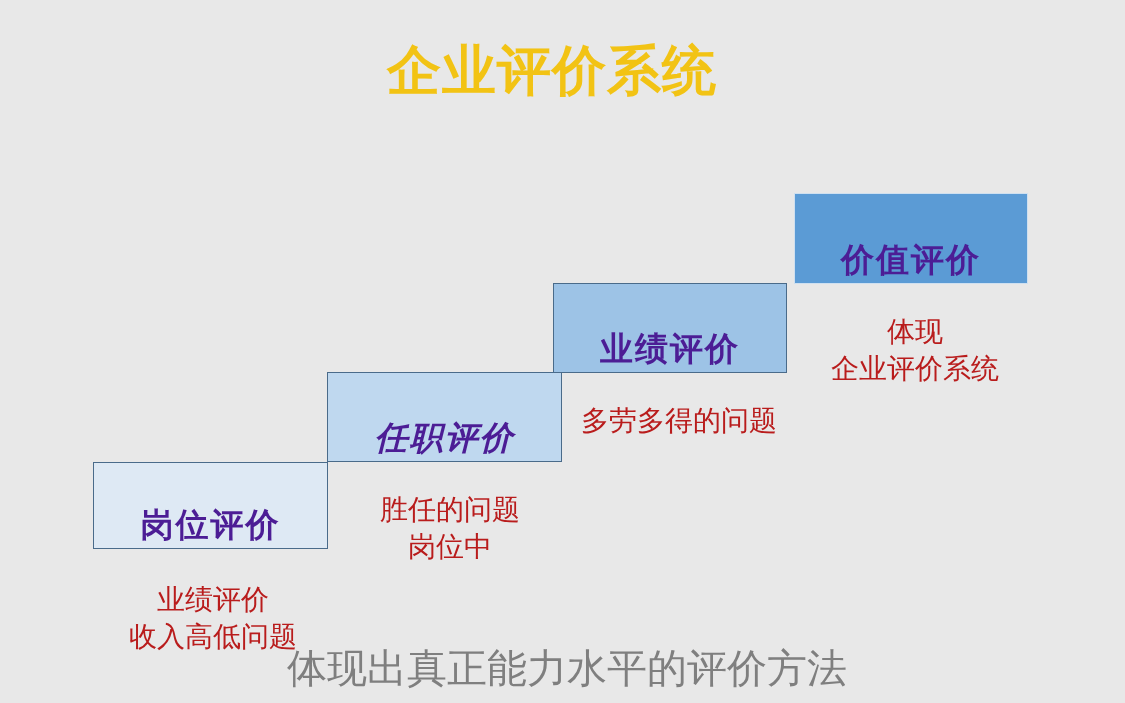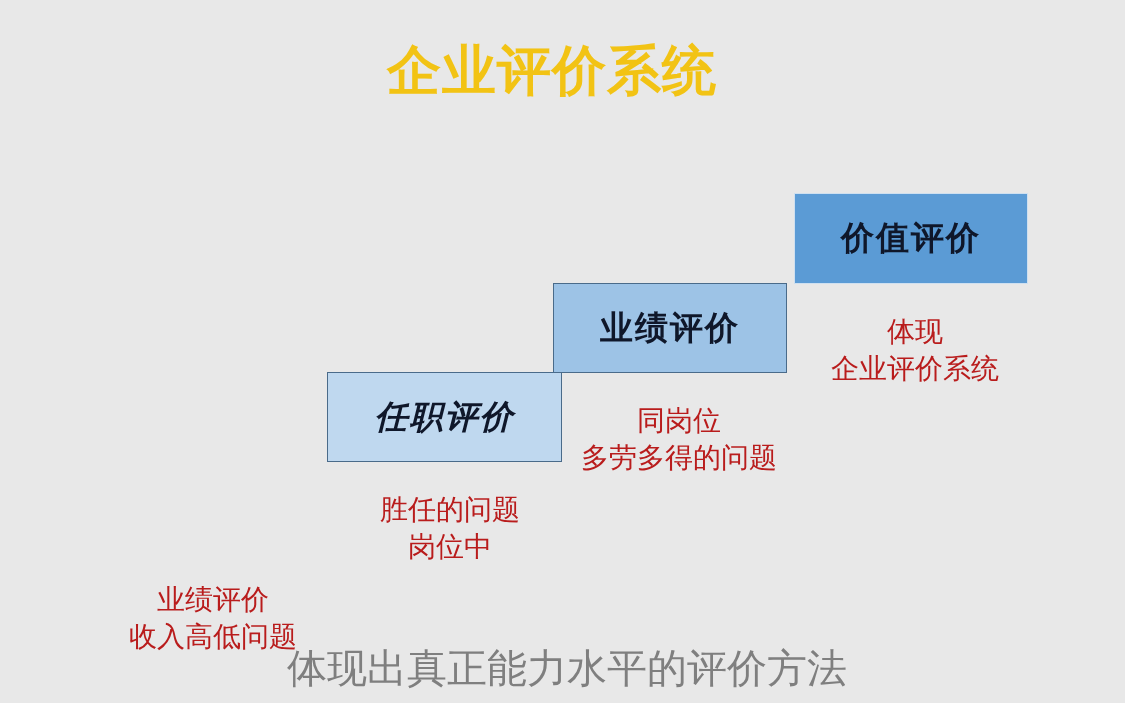--- a/index.html
+++ b/index.html
@@ -36,26 +36,26 @@
     color: #f2c314;
     letter-spacing: 1px;
     white-space: nowrap;
   }
 
   
   .step-box {
     position: absolute;
     box-sizing: border-box;
     display: flex;
-    align-items: center;
+    align-items: flex-end;
     justify-content: center;
     font-size: 33px;
     font-weight: bold;
     letter-spacing: 2px;
-    color: #0f172a;
+    color: #4c1d95;
     white-space: nowrap;
   }
 
   .step-box.s1 {
     left: 93px;
     top: 462px;
     width: 235px;
     height: 87px;
     background: #dee9f4;
     border: 1px solid #4a6b8a;
@@ -119,38 +119,40 @@
     white-space: nowrap;
   }
 </style>
 </head>
 <body>
 
 <div id="slide">
 
   <div class="slide-title">企业评价系统</div>
 
+  <div class="step-box s1">
+    <span>岗位评价</span>
+  </div>
   <div class="caption c1">
     <span class="line">业绩评价</span>
     <span class="line">收入高低问题</span>
   </div>
 
   <div class="step-box s2">
     <span>任职评价</span>
   </div>
   <div class="caption c2">
     <span class="line">胜任的问题</span>
     <span class="line">岗位中</span>
   </div>
 
   <div class="step-box s3">
     <span>业绩评价</span>
   </div>
   <div class="caption c3">
-    <span class="line">同岗位</span>
     <span class="line">多劳多得的问题</span>
   </div>
 
   <div class="step-box s4">
     <span>价值评价</span>
   </div>
   <div class="caption c4">
     <span class="line">体现</span>
     <span class="line">企业评价系统</span>
   </div>

